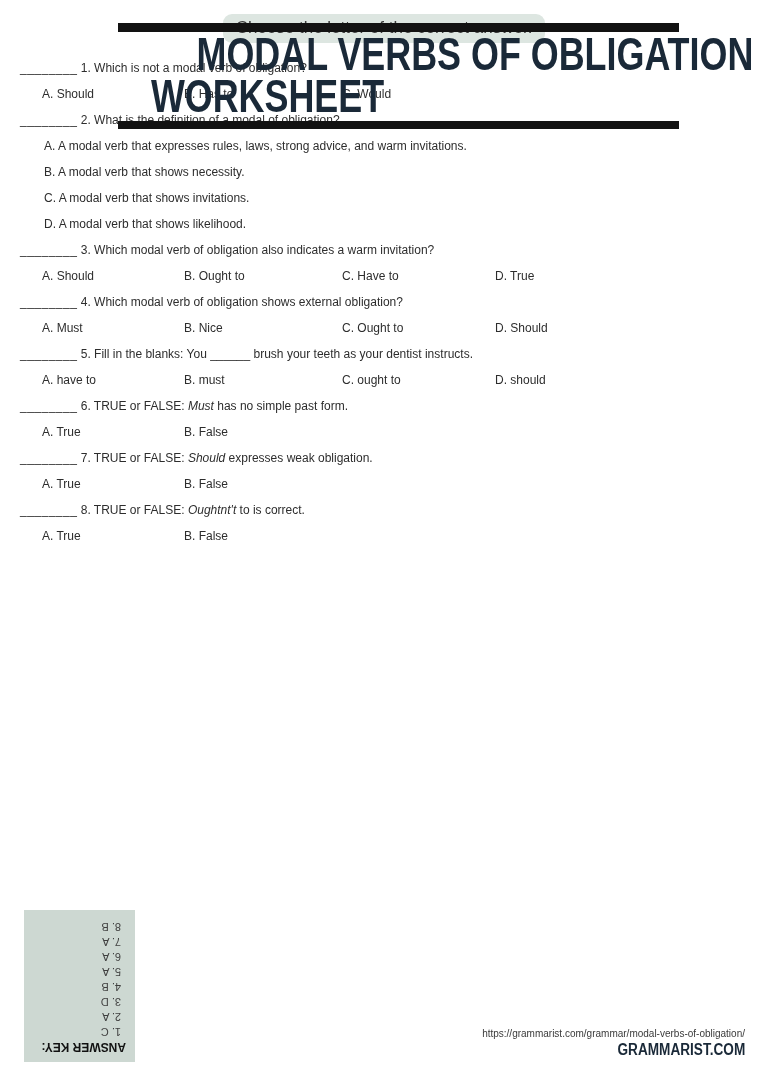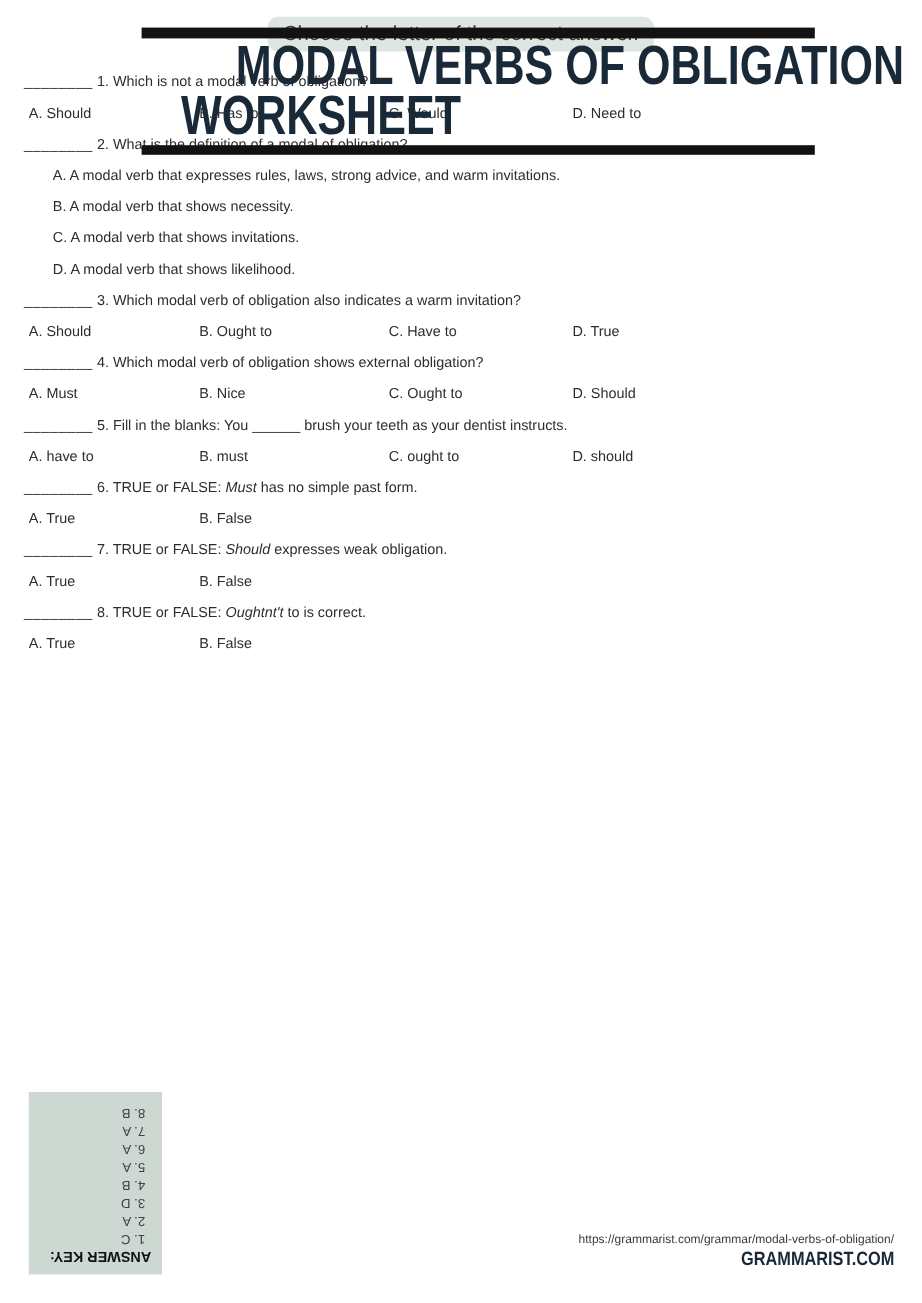--- a/index.html
+++ b/index.html
@@ -37,21 +37,21 @@
     font-size: 17px;
     color: #3a3a3a;
   }
   
   .questions { margin: 12px 20px 0; font-size: 12px; }
   .q-line { line-height: 26px; white-space: nowrap; }
   .answer-blank { color: #2d2d2d; letter-spacing: 0.5px; }
   .opts-row {
     display: grid;
     grid-template-columns: 142px 158px 153px 1fr;
-    margin-left: 4px;
+    margin-left: 22px;
     line-height: 26px;
   }
   .opt-stack { margin-left: 24px; line-height: 26px; }
   .q-italic { font-style: italic; }
   
   .answer-key {
     position: absolute;
     left: 24px;
     top: 910px;
     width: 111px;
@@ -97,21 +97,20 @@
   </div>
 
   <div class="instruction-pill">Choose the letter of the correct answer.</div>
 
   <div class="questions">
       <div class="q-line"><span class="answer-blank">________</span> <span><span>1. Which is not a modal verb of obligation?</span></span></div>
       <div class="opts-row">
         <span class="opt">A. Should</span>
         <span class="opt">B. Has to</span>
         <span class="opt">C. Would</span>
-        <span class="opt">D. Need to</span>
       </div>
       <div class="q-line"><span class="answer-blank">________</span> <span><span>2. What is the definition of a modal of obligation?</span></span></div>
       <div class="opt-stack">A. A modal verb that expresses rules, laws, strong advice, and warm invitations.</div>
       <div class="opt-stack">B. A modal verb that shows necessity.</div>
       <div class="opt-stack">C. A modal verb that shows invitations.</div>
       <div class="opt-stack">D. A modal verb that shows likelihood.</div>
       <div class="q-line"><span class="answer-blank">________</span> <span><span>3. Which modal verb of obligation also indicates a warm invitation?</span></span></div>
       <div class="opts-row">
         <span class="opt">A. Should</span>
         <span class="opt">B. Ought to</span>

